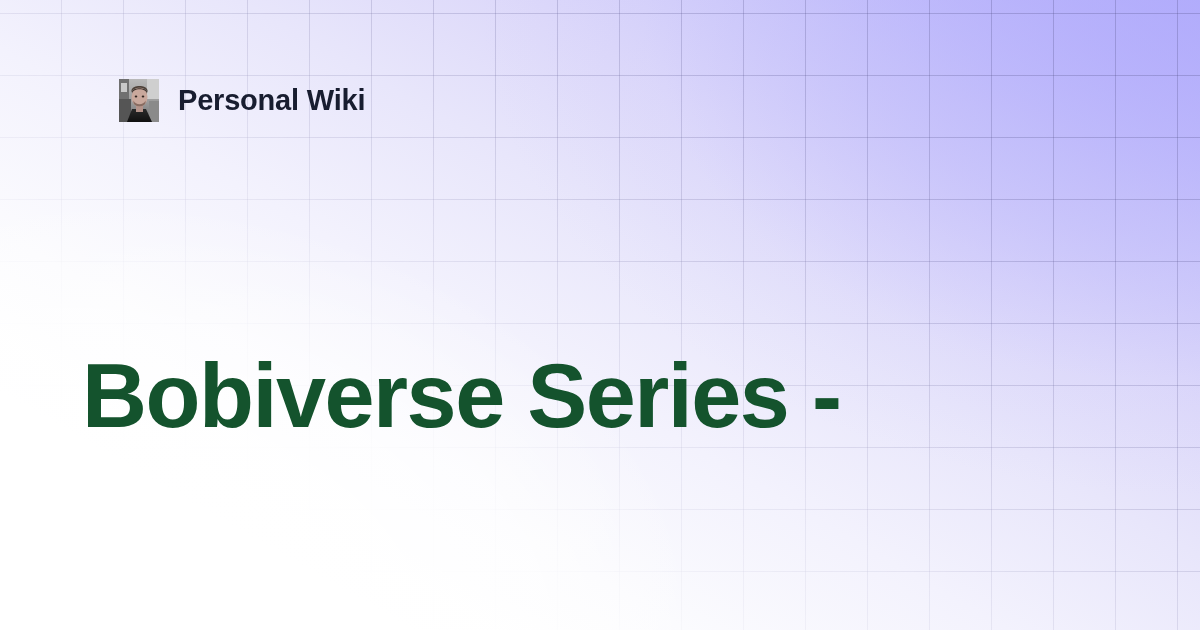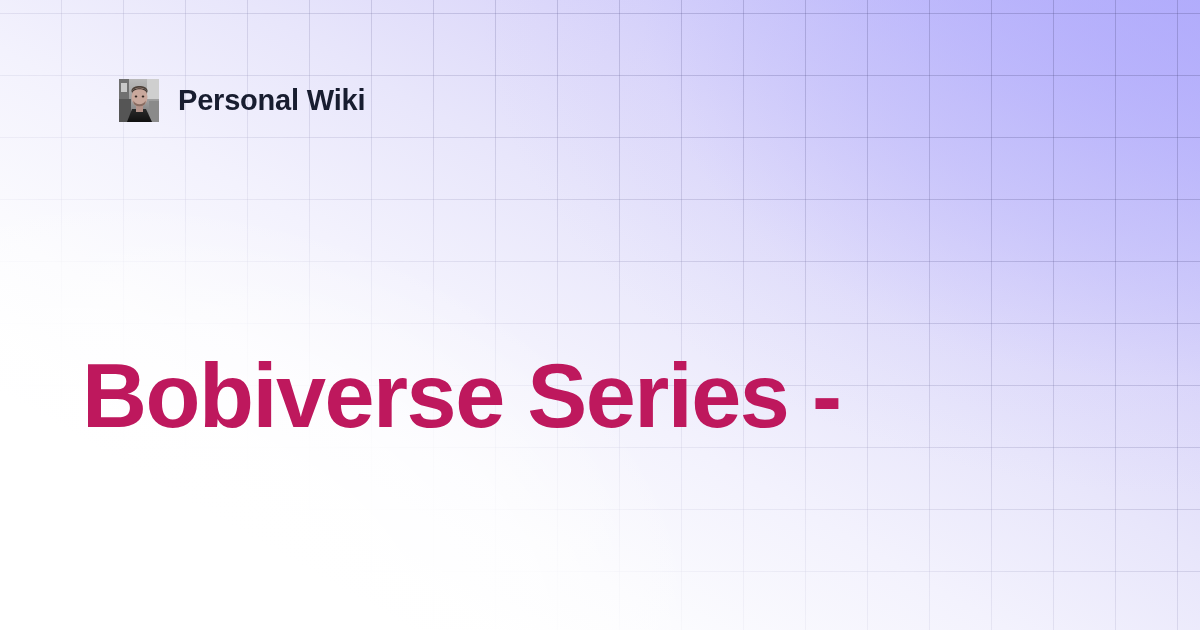--- a/index.html
+++ b/index.html
@@ -129,21 +129,21 @@
   .title {
     position: absolute;
     left: 82px;
     top: 348px;
     width: 1010px;
     margin: 0;
     font-size: 90px;
     font-weight: 700;
     line-height: 97px;
     letter-spacing: -1.5px;
-    color: #be185d;
+    color: #14532d;
   }
   .title .line { display: block; white-space: nowrap; }
 </style>
 </head>
 <body>
 
 <div class="og-card">
 
   <div class="bg-gradient"></div>
   <div class="bg-glow"></div>

